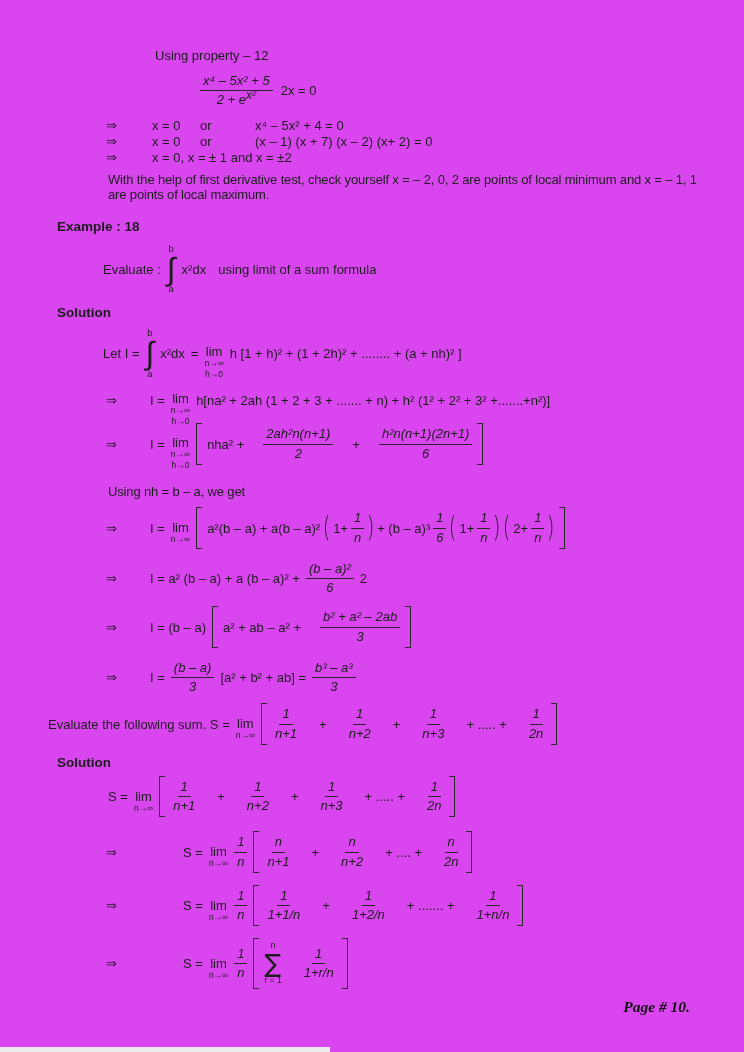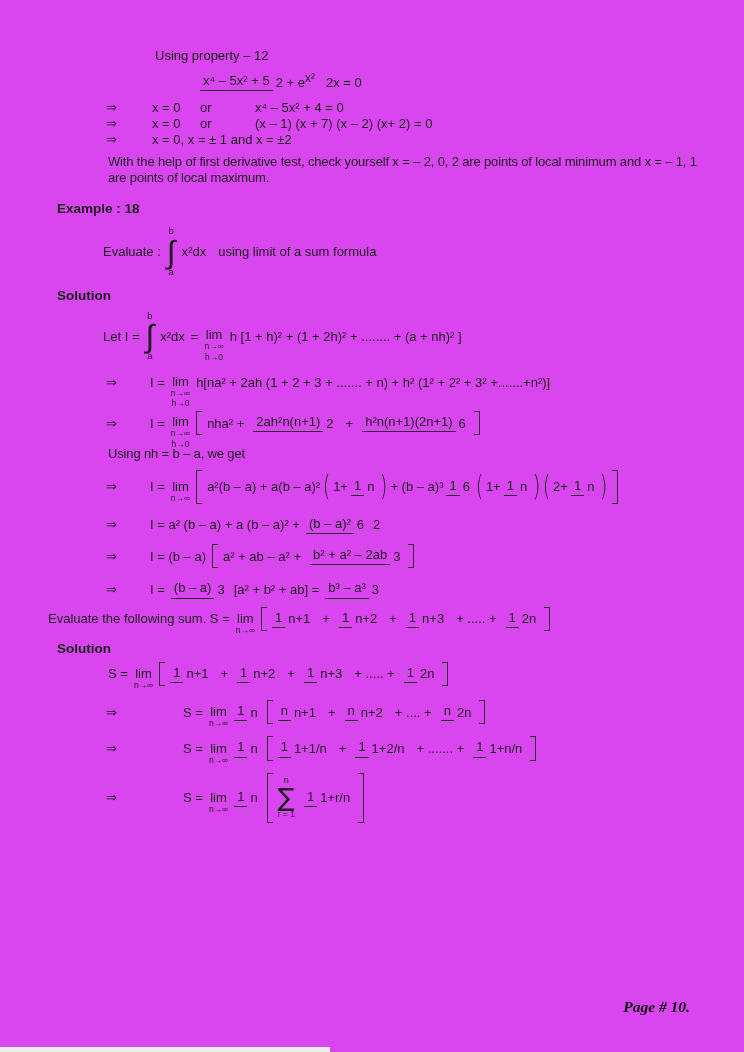--- a/index.html
+++ b/index.html
@@ -22,21 +22,21 @@
   .eqr .a   { width: 38px; flex: none; }
   .eqr .a19 { width: 71px; flex: none; }
 
   
   .introw { display: flex; margin-left: 106px; line-height: 15px; white-space: nowrap; }
   .introw .ac { width: 46px; flex: none; }
   .introw .c1 { width: 48px; flex: none; }
   .introw .c2 { width: 55px; flex: none; }
 
   
-  .fr { display: inline-flex; flex-direction: row; align-items: center; text-align: left; line-height: 1.25; flex: none; }
+  .fr { display: inline-flex; flex-direction: column; align-items: center; text-align: left; line-height: 1.25; flex: none; font-style: italic; }
   .fr .n { display: block; padding: 0 3px 1px; border-bottom: 1px solid #262626; }
   .fr .d { display: block; padding: 1px 3px 0; }
 
   
   .lim { display: inline-flex; flex-direction: column; align-items: center; line-height: 1; flex: none; }
   .lim .t { font-size: 13px; line-height: 1; }
   .lim .s { font-size: 8.5px; line-height: 1.25; white-space: nowrap; }
   .lim.two { transform: translateY(9px); }
   .lim.one { transform: translateY(5px); }
 
@@ -49,21 +49,21 @@
   .sum { display: inline-flex; flex-direction: column; align-items: center; line-height: 1; flex: none; }
   .sum .st { font-size: 9px; line-height: 1.1; }
   .sum .sg { font-size: 25px; line-height: 1; font-family: "DejaVu Sans", sans-serif; }
   .sum .sb { font-size: 8.5px; line-height: 1.1; }
 
   
   .sqb { display: inline-flex; align-items: stretch; flex: none; }
   .sqb .e { width: 6px; flex: none; border: 1.5px solid #2b2b2b; }
   .sqb .e.l { border-right: none; }
   .sqb .e.r { border-left: none; }
-  .sqb .in { display: flex; align-items: center; column-gap: 9px; padding: 3px 5px; white-space: nowrap; }
+  .sqb .in { display: flex; align-items: center; column-gap: 19px; padding: 3px 5px; white-space: nowrap; }
 
   
   .bp { font-size: 28px; font-weight: 300; line-height: 1; flex: none; transform: scaleX(0.7); margin: 0 -2px; font-family: "DejaVu Sans", sans-serif; }
 
   .xsup { font-size: 12px; vertical-align: 5px; line-height: 0; }
   .op { flex: none; }
   .gapL { margin-left: 6px; }
 
   
   .dispeq { display: flex; align-items: center; column-gap: 8px; margin-left: 200px; }
@@ -73,21 +73,21 @@
   .m-disp { margin-top: 10px; }
   .m-r1 { margin-top: 9px; }
   .m-r  { margin-top: 1px; }
   .m-note { margin-top: 7px; }
   .m-h18 { margin-top: 16px; }
   .m-p18 { margin-top: 10px; margin-left: 103px; }
   .m-sol18 { margin-top: 10px; }
   .m-s1 { margin-top: 8px; margin-left: 103px; }
   .m-s2 { margin-top: 4px; }
   .m-s3 { margin-top: 6px; }
-  .m-use { margin-top: 6px; }
+  .m-use { margin-top: 19px; }
   .m-s4 { margin-top: 8px; }
   .m-s5 { margin-top: 12px; }
   .m-s6 { margin-top: 10px; }
   .m-s7 { margin-top: 12px; }
   .m-h19 { margin-top: 18px; }
   .m-p19 { margin-top: 8px; margin-left: 48px; }
   .m-sol19 { margin-top: 10px; }
   .m-t1 { margin-top: 6px; margin-left: 108px; }
   .m-t2 { margin-top: 14px; }
   .m-t3 { margin-top: 12px; }

